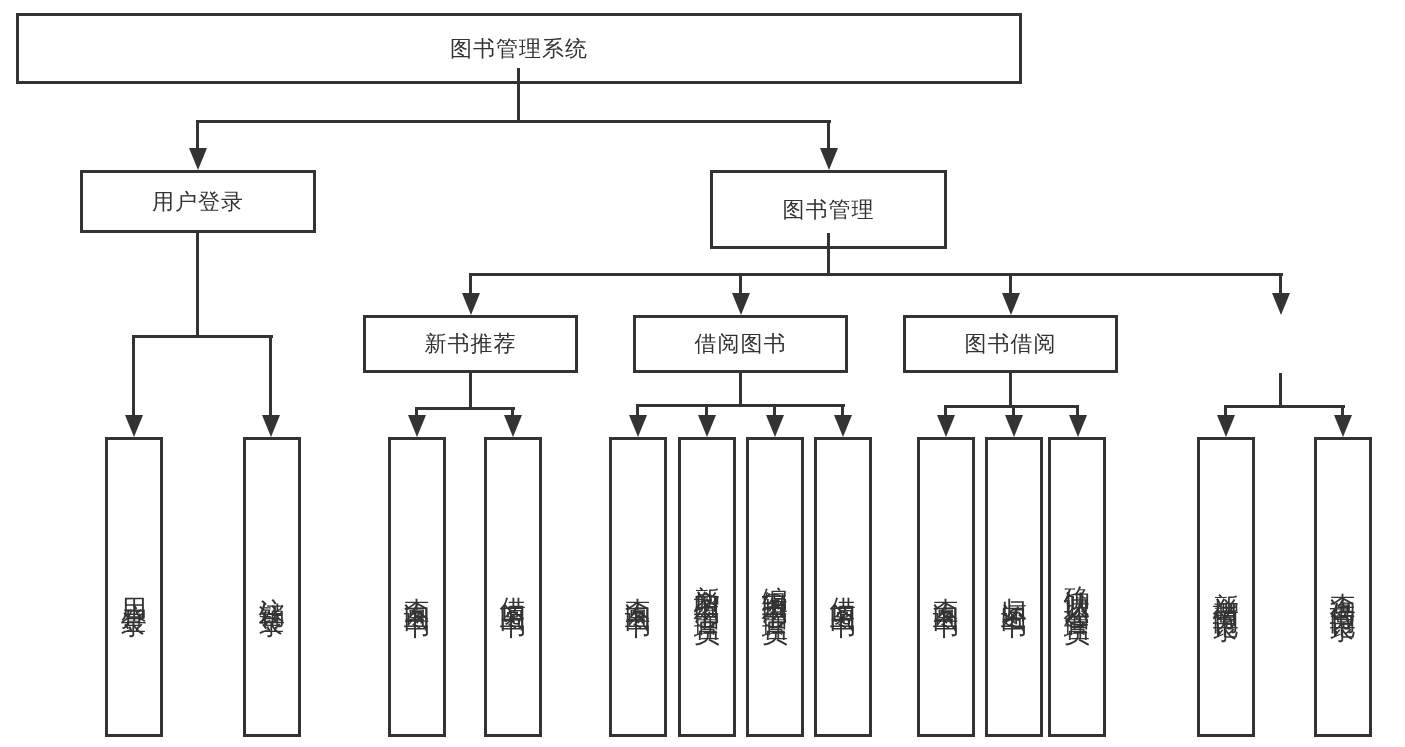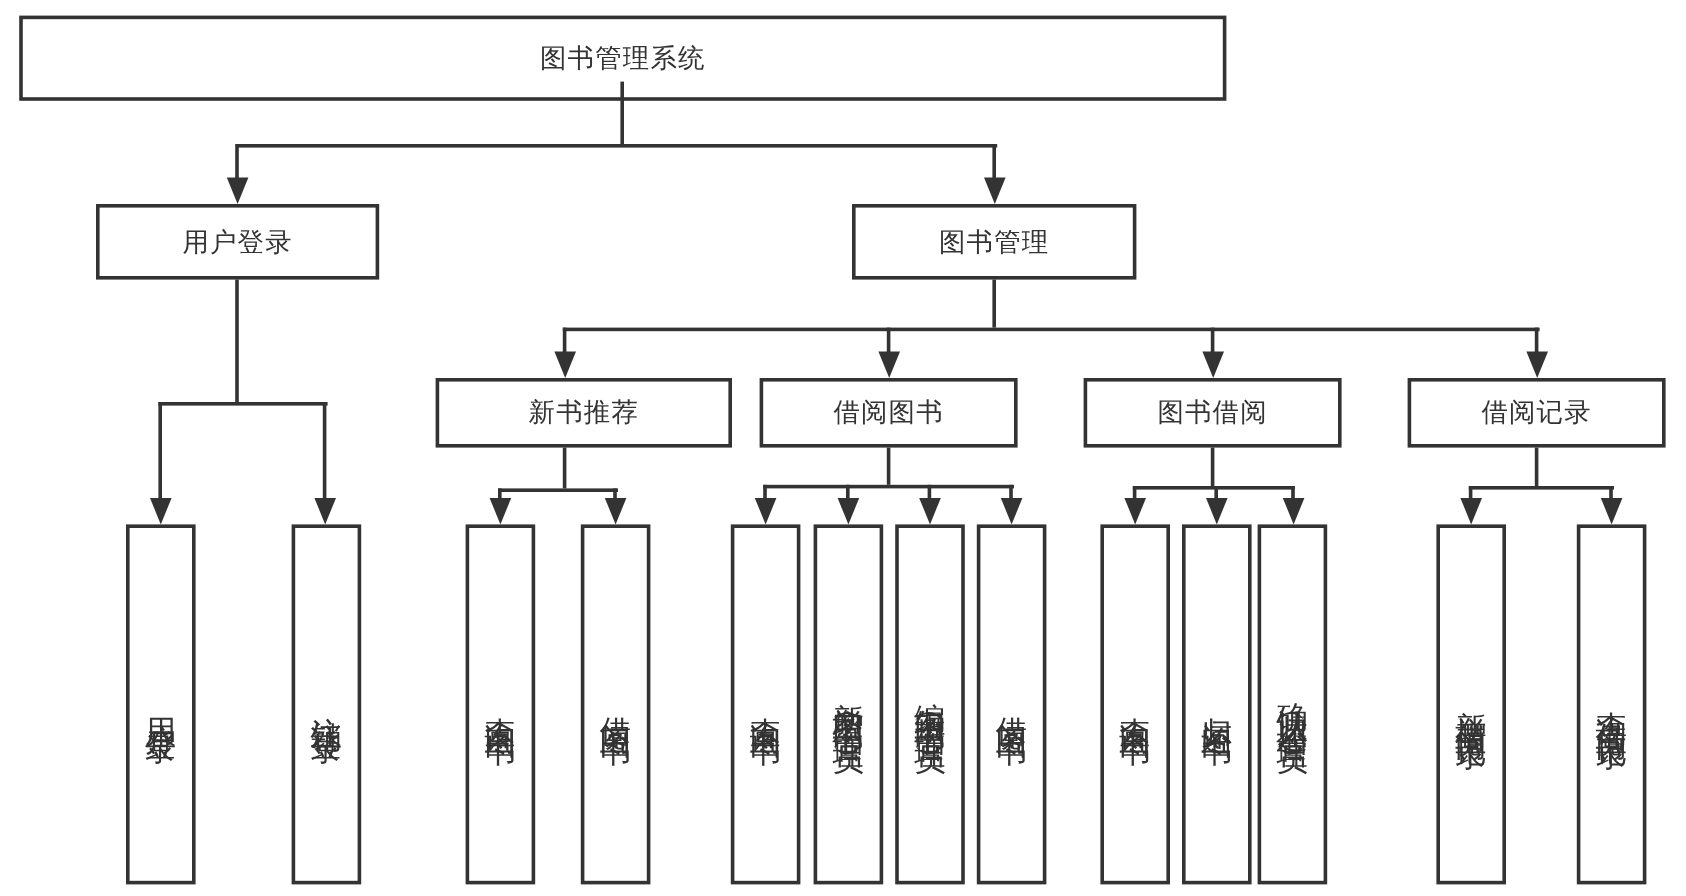--- a/index.html
+++ b/index.html
@@ -50,44 +50,43 @@
   <div class="box" style="left:16px;top:13px;width:1006px;height:71px;">图书管理系统</div>
 
   <div class="vline" style="left:517px;top:68px;height:52px;"></div>
   <div class="hline" style="left:197px;top:120px;width:634px;"></div>
   <div class="vline" style="left:196px;top:120px;height:30px;"></div>
   <div class="arrowhead" style="left:189px;top:148px;"></div>
   <div class="vline" style="left:827px;top:120px;height:30px;"></div>
   <div class="arrowhead" style="left:820px;top:148px;"></div>
 
   <div class="box" style="left:80px;top:170px;width:236px;height:63px;">用户登录</div>
-  <div class="box" style="left:710px;top:170px;width:237px;height:63px;">图书管理</div>
+  <div class="box" style="left:710px;top:170px;width:237px;height:79px;">图书管理</div>
 
   <div class="vline" style="left:196px;top:233px;height:102px;"></div>
   <div class="hline" style="left:132px;top:335px;width:141px;"></div>
   <div class="vline" style="left:132px;top:335px;height:82px;"></div>
   <div class="arrowhead" style="left:125px;top:415px;"></div>
   <div class="vline" style="left:269px;top:335px;height:82px;"></div>
   <div class="arrowhead" style="left:262px;top:415px;"></div>
 
   <div class="vline" style="left:827px;top:233px;height:40px;"></div>
   <div class="hline" style="left:469px;top:273px;width:814px;"></div>
   <div class="vline" style="left:469px;top:273px;height:22px;"></div>
   <div class="arrowhead" style="left:462px;top:293px;"></div>
   <div class="vline" style="left:739px;top:273px;height:22px;"></div>
   <div class="arrowhead" style="left:732px;top:293px;"></div>
   <div class="vline" style="left:1009px;top:273px;height:22px;"></div>
   <div class="arrowhead" style="left:1002px;top:293px;"></div>
   <div class="vline" style="left:1279px;top:273px;height:22px;"></div>
   <div class="arrowhead" style="left:1272px;top:293px;"></div>
 
-  <div class="box" style="left:363px;top:315px;width:247px;height:58px;">新书推荐</div>
+  <div class="box" style="left:363px;top:315px;width:215px;height:58px;">新书推荐</div>
   <div class="box" style="left:633px;top:315px;width:215px;height:58px;">借阅图书</div>
   <div class="box" style="left:903px;top:315px;width:215px;height:58px;">图书借阅</div>
-  <div class="box" style="left:1173px;top:315px;width:215px;height:58px;">借阅记录</div>
 
   <div class="vline" style="left:469px;top:373px;height:34px;"></div>
   <div class="hline" style="left:415px;top:407px;width:100px;"></div>
   <div class="vline" style="left:415px;top:407px;height:10px;"></div>
   <div class="arrowhead" style="left:408px;top:415px;"></div>
   <div class="vline" style="left:511px;top:407px;height:10px;"></div>
   <div class="arrowhead" style="left:504px;top:415px;"></div>
 
   <div class="vline" style="left:739px;top:373px;height:31px;"></div>
   <div class="hline" style="left:636px;top:404px;width:209px;"></div>

